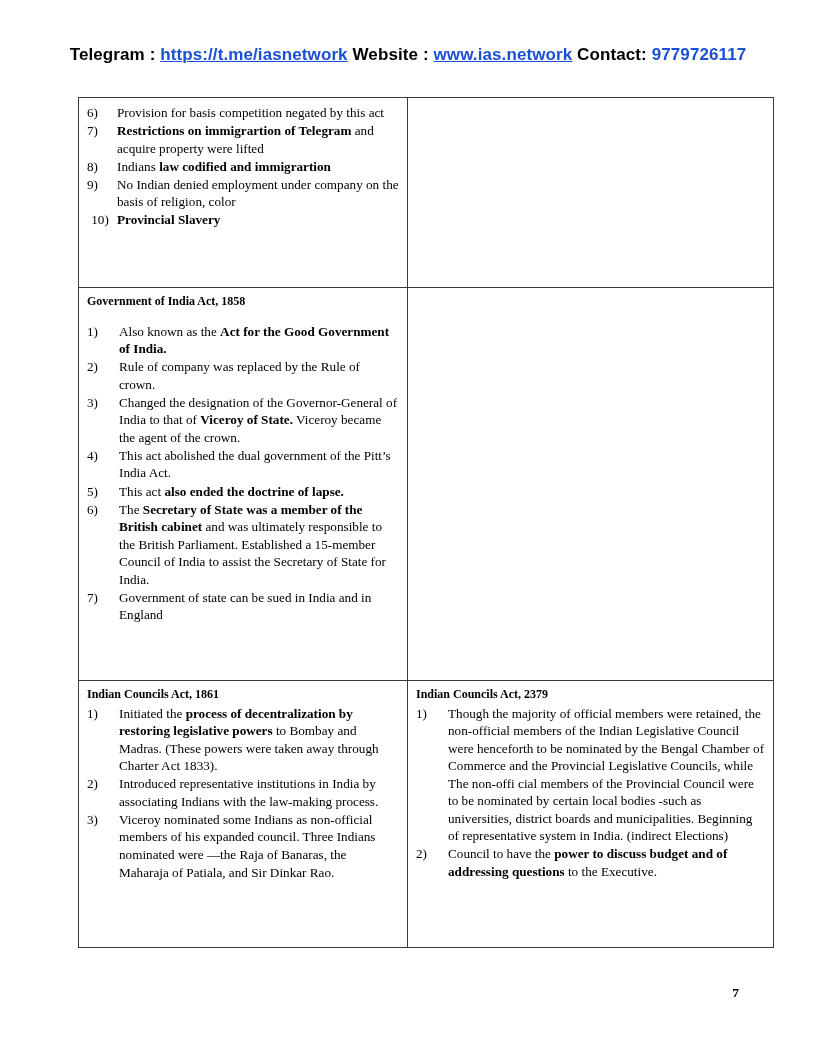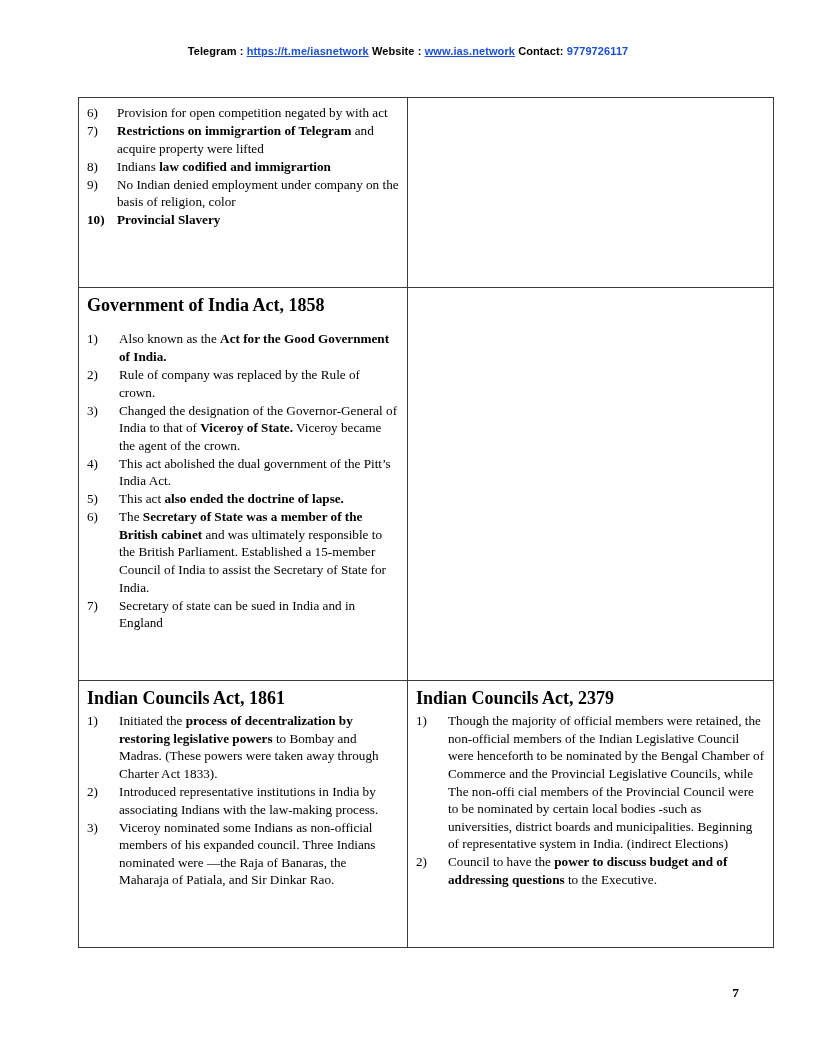--- a/index.html
+++ b/index.html
@@ -17,21 +17,21 @@
   }
 
   
   .page-header {
     position: absolute;
     left: 0;
     top: 45px;
     width: 816px;
     text-align: center;
     font-family: "Liberation Sans", sans-serif;
-    font-size: 11px;
+    font-size: 17px;
     font-weight: bold;
     color: #000000;
     white-space: nowrap;
     letter-spacing: 0.1px;
   }
   .page-header .link {
     color: #1a4fd6;
     text-decoration: underline;
   }
   .page-header .phone {
@@ -54,21 +54,21 @@
     padding: 6px 8px 8px 8px;
     font-family: "Liberation Serif", serif;
     font-size: 13.2px;
     line-height: 1.33;
   }
   .col-left  { width: 312px; }
   .col-right { width: 349px; }
 
   .cell-title {
     font-weight: bold;
-    font-size: 18px;
+    font-size: 12px;
     margin: 0 0 2px 0;
     line-height: 1.3;
   }
   .spacer-line { height: 11px; }
 
   
   ol.wlist {
     list-style: none;
     margin: 0;
     padding: 0;
@@ -129,36 +129,36 @@
 </div>
 
 <table class="doc-table">
   <tbody>
     <tr class="row1">
       <td class="col-left">
 
         <ol class="wlist indent-0">
             <li>
               <span class="num">6)</span>
-              <span class="txt">Provision for open competition negated by with act</span>
+              <span class="txt">Provision for basis competition negated by this act</span>
             </li>
             <li>
               <span class="num">7)</span>
               <span class="txt"><b>Restrictions on immigrartion of Telegram</b> and acquire property were lifted</span>
             </li>
             <li>
               <span class="num">8)</span>
               <span class="txt">Indians <b>law codified and immigrartion</b></span>
             </li>
             <li>
               <span class="num">9)</span>
               <span class="txt">No Indian denied employment under company on the basis of religion, color</span>
             </li>
             <li>
-              <span class="num" style="font-weight: bold;">10)</span>
+              <span class="num" style="font-weight: normal; text-align: center;">10)</span>
               <span class="txt"><b>Provincial Slavery</b></span>
             </li>
           </ol>
       </td>
       <td class="col-right">
         
         
       </td>
     </tr>
     <tr class="row2">
@@ -185,21 +185,21 @@
             <li>
               <span class="num">5)</span>
               <span class="txt">This act <b>also ended the doctrine of lapse.</b></span>
             </li>
             <li>
               <span class="num">6)</span>
               <span class="txt">The <b>Secretary of State was a member of the British cabinet</b> and was ultimately responsible to the British Parliament. Established a 15-member Council of India to assist the Secretary of State for India.</span>
             </li>
             <li>
               <span class="num">7)</span>
-              <span class="txt">Secretary of state can be sued in India and in England</span>
+              <span class="txt">Government of state can be sued in India and in England</span>
             </li>
           </ol>
       </td>
       <td class="col-right">
         
         
       </td>
     </tr>
     <tr class="row3">
       <td class="col-left">

